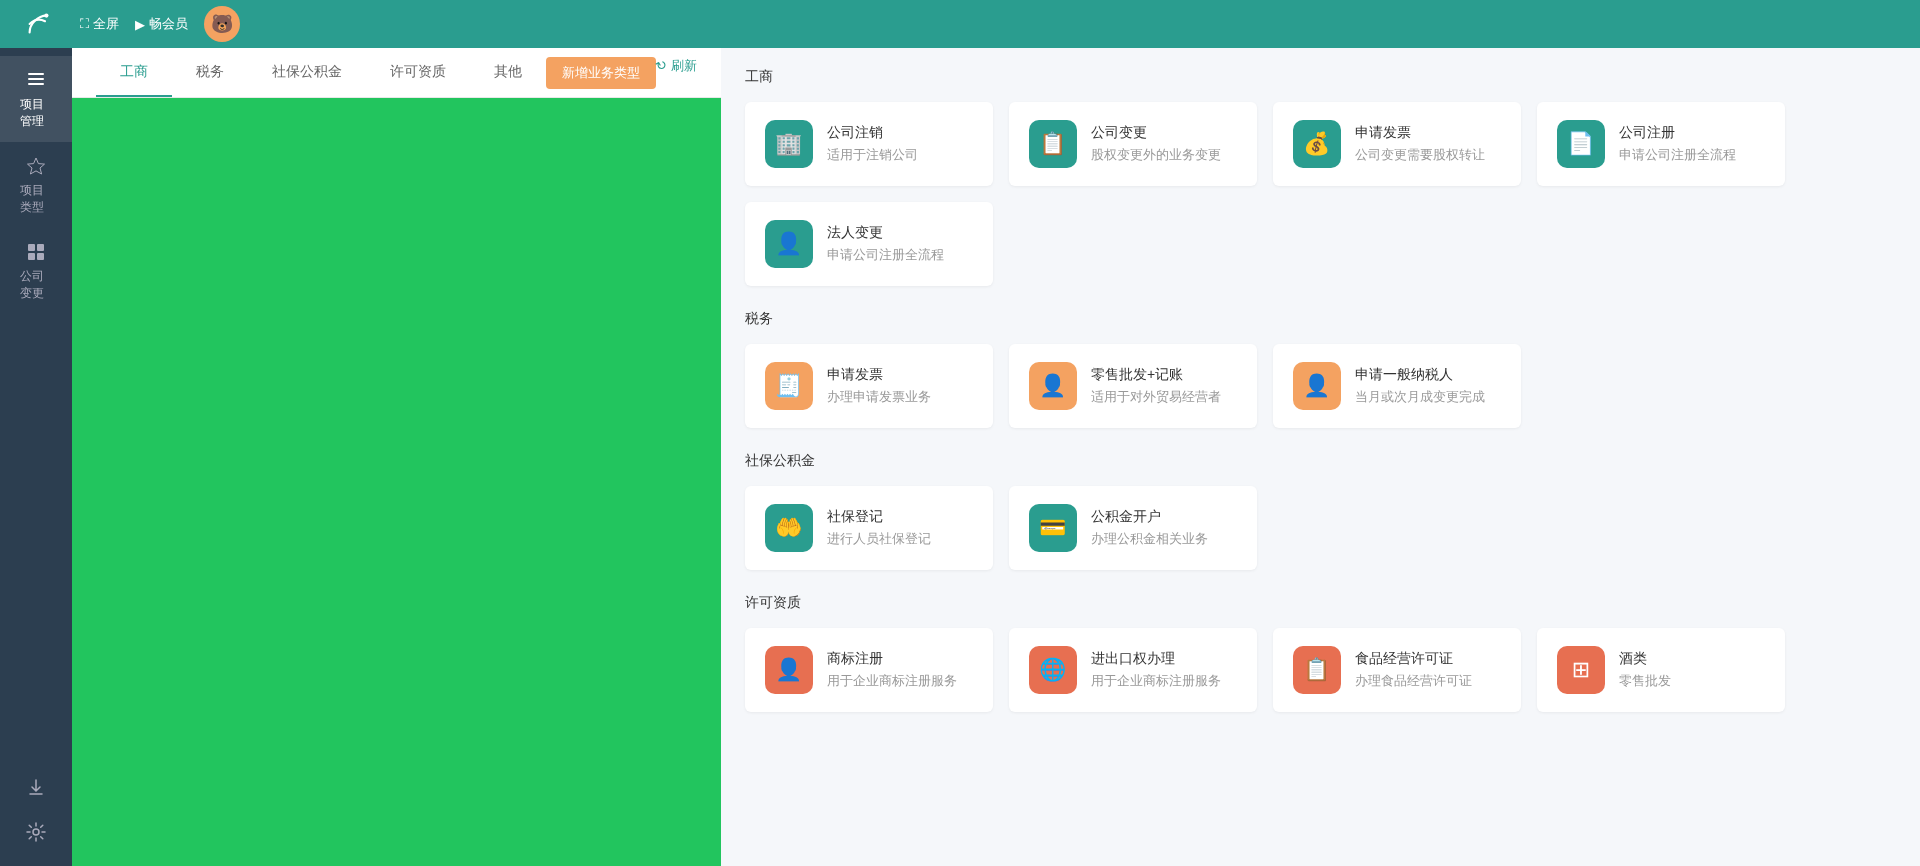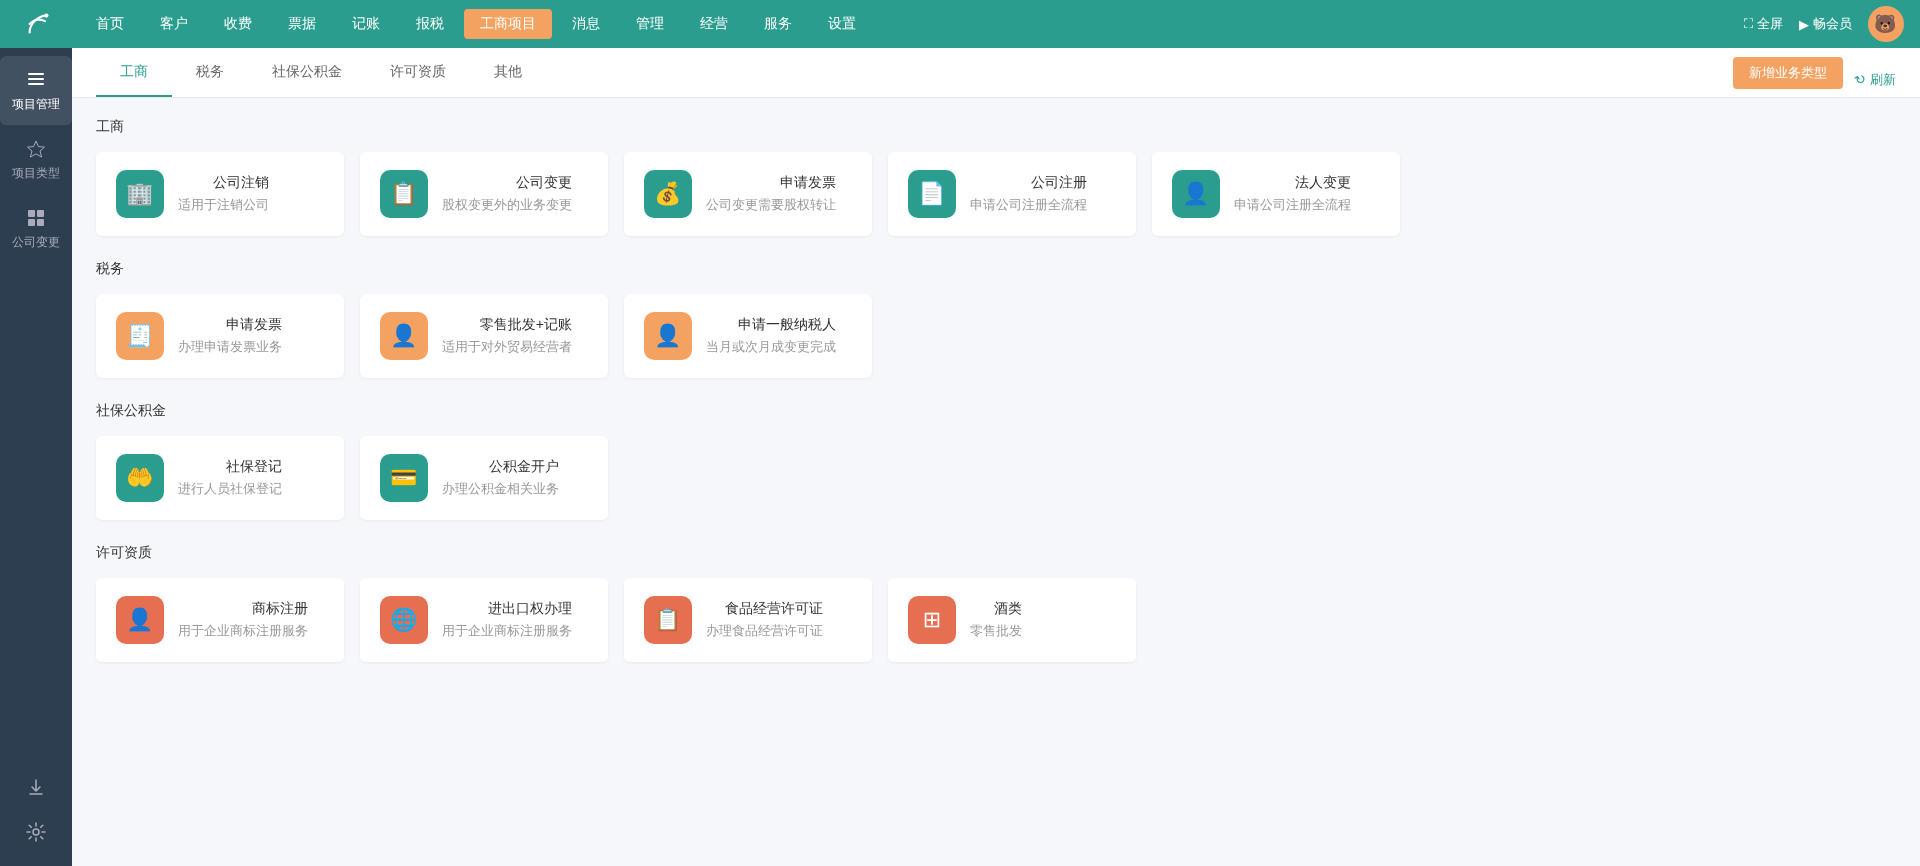--- a/index.html
+++ b/index.html
@@ -80,26 +80,25 @@
       flex-direction: column;
       align-items: center;
       padding-top: 8px;
       flex-shrink: 0;
     }
     .sidebar-item {
       width: 100%;
       display: flex;
       flex-direction: column;
       align-items: center;
-      padding: 12px 12px;
+      padding: 12px 20px;
       cursor: pointer;
       color: #aab;
       font-size: 12px;
       gap: 4px;
-      border-radius: 6px;
     }
     .sidebar-item.active { background: rgba(255,255,255,0.1); color: #fff; }
     .sidebar-icon {
       width: 24px;
       height: 24px;
       display: flex;
       align-items: center;
       justify-content: center;
     }
     .sidebar-bottom {
@@ -118,21 +117,21 @@
       justify-content: center;
       color: #aab;
       cursor: pointer;
       border-radius: 4px;
     }
 
     
     .content-area {
       flex: 1;
       display: flex;
-      flex-direction: column;
+      flex-direction: row;
       background: #22c55e;
       overflow: hidden;
     }
 
     
     .tabs-bar {
       display: flex;
       align-items: center;
       padding: 0 24px;
       background: #fff;
@@ -150,22 +149,22 @@
       white-space: nowrap;
     }
     .tab-item.active {
       color: #2a9d8f;
       border-bottom: 2px solid #2a9d8f;
       font-weight: 500;
     }
     .tabs-right {
       margin-left: auto;
       display: flex;
-      align-items: flex-end;
-      gap: 12px;
+      align-items: flex-start;
+      gap: 0;
     }
     .btn-new-type {
       background: #f4a261;
       color: #fff;
       border: none;
       border-radius: 4px;
       padding: 7px 16px;
       font-size: 13px;
       cursor: pointer;
       white-space: nowrap;
@@ -225,54 +224,40 @@
       display: flex;
       align-items: center;
       justify-content: center;
       font-size: 22px;
       flex-shrink: 0;
     }
     .card-icon.teal { background: #2a9d8f; color: #fff; }
     .card-icon.orange { background: #f4a261; color: #fff; }
     .card-icon.red { background: #e76f51; color: #fff; }
 
-    .card-text { display: flex; flex-direction: column; gap: 4px; text-align: right; }
+    .card-text { display: flex; flex-direction: column; gap: 4px; }
     .card-title { font-size: 14px; color: #333; font-weight: 500; }
     .card-desc { font-size: 13px; color: #999; }
 
     
     .scroll-content::-webkit-scrollbar { width: 8px; }
     .scroll-content::-webkit-scrollbar-track { background: #f1f1f1; }
     .scroll-content::-webkit-scrollbar-thumb { background: #ccc; border-radius: 4px; }
   </style>
 </head>
 <body>
 
 <div class="top-nav">
   <div class="top-nav-logo">
     <svg viewBox="0 0 40 40" fill="none">
       <path d="M8 32 C8 20, 20 8, 32 8" stroke="white" stroke-width="3" stroke-linecap="round" fill="none"></path>
       <path d="M8 20 C14 14, 22 12, 30 16" stroke="white" stroke-width="3" stroke-linecap="round" fill="none"></path>
       <circle cx="32" cy="8" r="3" fill="white"></circle>
     </svg>
   </div>
-  <div class="top-nav-items" id="nav-items">
-      <div class="nav-item">首页</div>
-      <div class="nav-item">客户</div>
-      <div class="nav-item">收费</div>
-      <div class="nav-item">票据</div>
-      <div class="nav-item">记账</div>
-      <div class="nav-item">报税</div>
-      <div class="nav-item active">工商项目</div>
-      <div class="nav-item">消息</div>
-      <div class="nav-item">管理</div>
-      <div class="nav-item">经营</div>
-      <div class="nav-item">服务</div>
-      <div class="nav-item">设置</div>
-    </div>
   <div class="top-nav-right">
     <div class="top-nav-right-item">
       <span>⛶</span>
       <span>全屏</span>
     </div>
     <div class="top-nav-right-item">
       <span>▶</span>
       <span>畅会员</span>
     </div>
     <div class="mascot">🐻</div>

